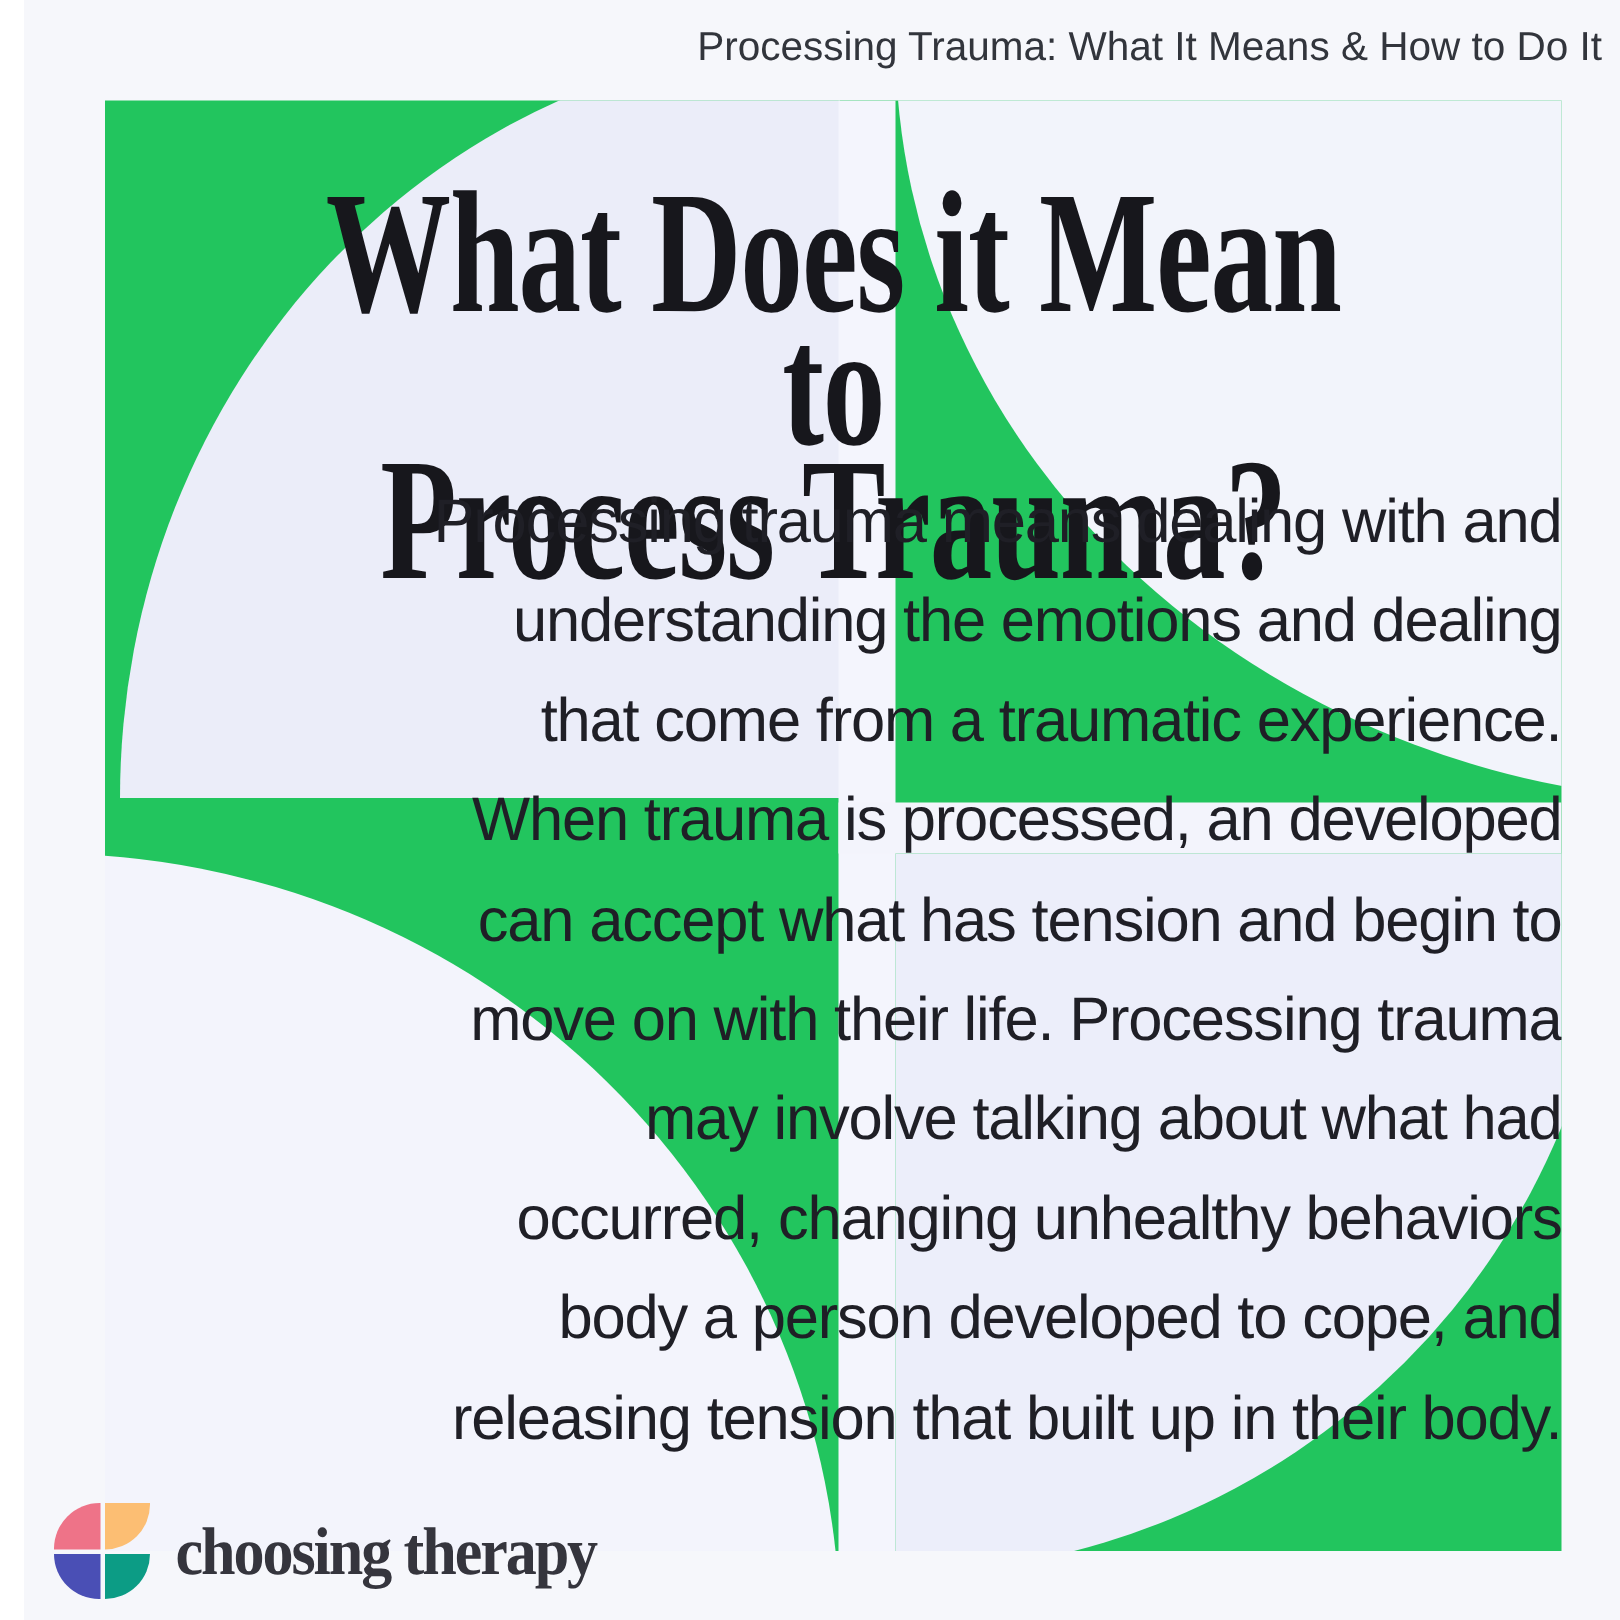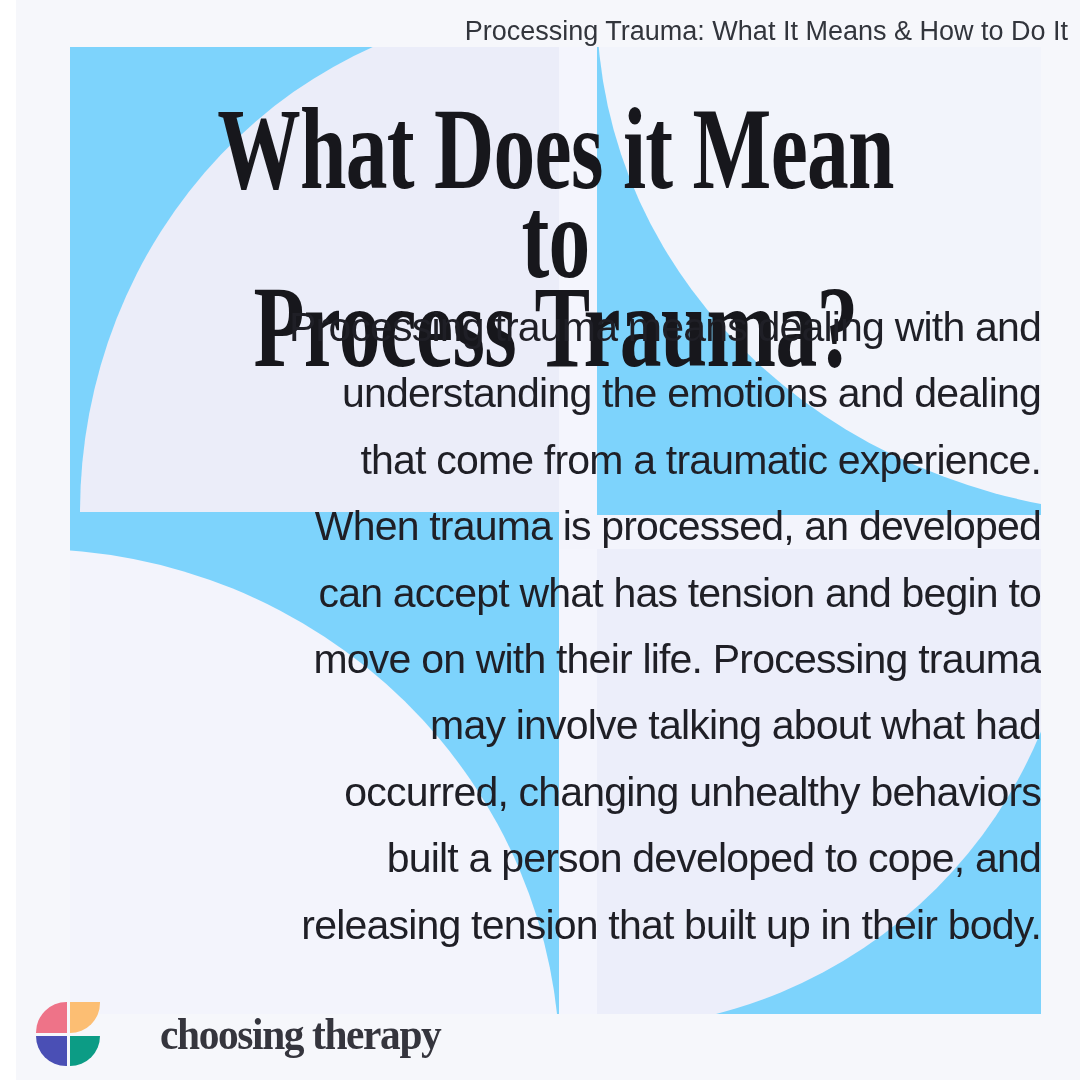--- a/index.html
+++ b/index.html
@@ -15,23 +15,23 @@
   
   .caption{
     position:absolute;top:15px;right:28px;
     font-size:27px;line-height:32px;
     color:#32353c;
     font-family:"Liberation Sans", sans-serif;
   }
 
   
   .card{
-    position:absolute;left:54px;top:47px;
+    position:absolute;left:54px;top:67px;
     width:971px;height:967px;
-    background:#7dd3fc;
+    background:#22c55e;
     overflow:hidden;
   }
 
   
   .petal{position:absolute;}
   .petal.tl{left:10px;top:-40px;width:480px;height:505px;background:#ebedf9;border-radius:100% 0 0 0;}
   .petal.tr{left:527px;top:-40px;width:560px;height:508px;background:#f2f4fb;border-radius:0 0 0 100%;}
   .petal.bl{left:-40px;top:502px;width:530px;height:520px;background:#f3f4fc;border-radius:0 100% 0 0;}
   .petal.br{left:527px;top:502px;width:480px;height:480px;background:#eceefa;border-radius:0 0 100% 0;}
   .gap-v{position:absolute;left:489px;top:0;width:38px;height:100%;background:#f4f5fd;}
@@ -56,21 +56,21 @@
     text-align:right;
     font-size:41px;line-height:66.4px;
     letter-spacing:-0.8px;
     color:#1f1f26;
     font-family:"Liberation Sans", sans-serif;
   }
 
   
   .logo{
     position:absolute;left:20px;top:1002px;
-    display:flex;align-items:center;gap:43px;
+    display:flex;align-items:center;
   }
   .logo-mark{
     width:64px;height:64px;
     display:grid;
     grid-template-columns:1fr 1fr;
     grid-template-rows:1fr 1fr;
     gap:3px;
     flex:0 0 auto;
   }
   .lp{width:100%;height:100%;}
@@ -113,21 +113,21 @@
 
     <div class="body-text">
       <div>Processing trauma means dealing with and</div>
       <div>understanding the emotions and dealing</div>
       <div>that come from a traumatic experience.</div>
       <div>When trauma is processed, an developed</div>
       <div>can accept what has tension and begin to</div>
       <div>move on with their life. Processing trauma</div>
       <div>may involve talking about what had</div>
       <div>occurred, changing unhealthy behaviors</div>
-      <div>built a person developed to cope, and</div>
+      <div>body a person developed to cope, and</div>
       <div>releasing tension that built up in their body.</div>
     </div>
   </div>
 
   <div class="logo">
     <div class="logo-mark">
       <div class="lp pink" style="background-color: rgb(238, 115, 136);"></div>
       <div class="lp orange" style="background-color: rgb(252, 190, 115);"></div>
       <div class="lp indigo" style="background-color: rgb(74, 79, 181);"></div>
       <div class="lp teal" style="background-color: rgb(12, 156, 133);"></div>

